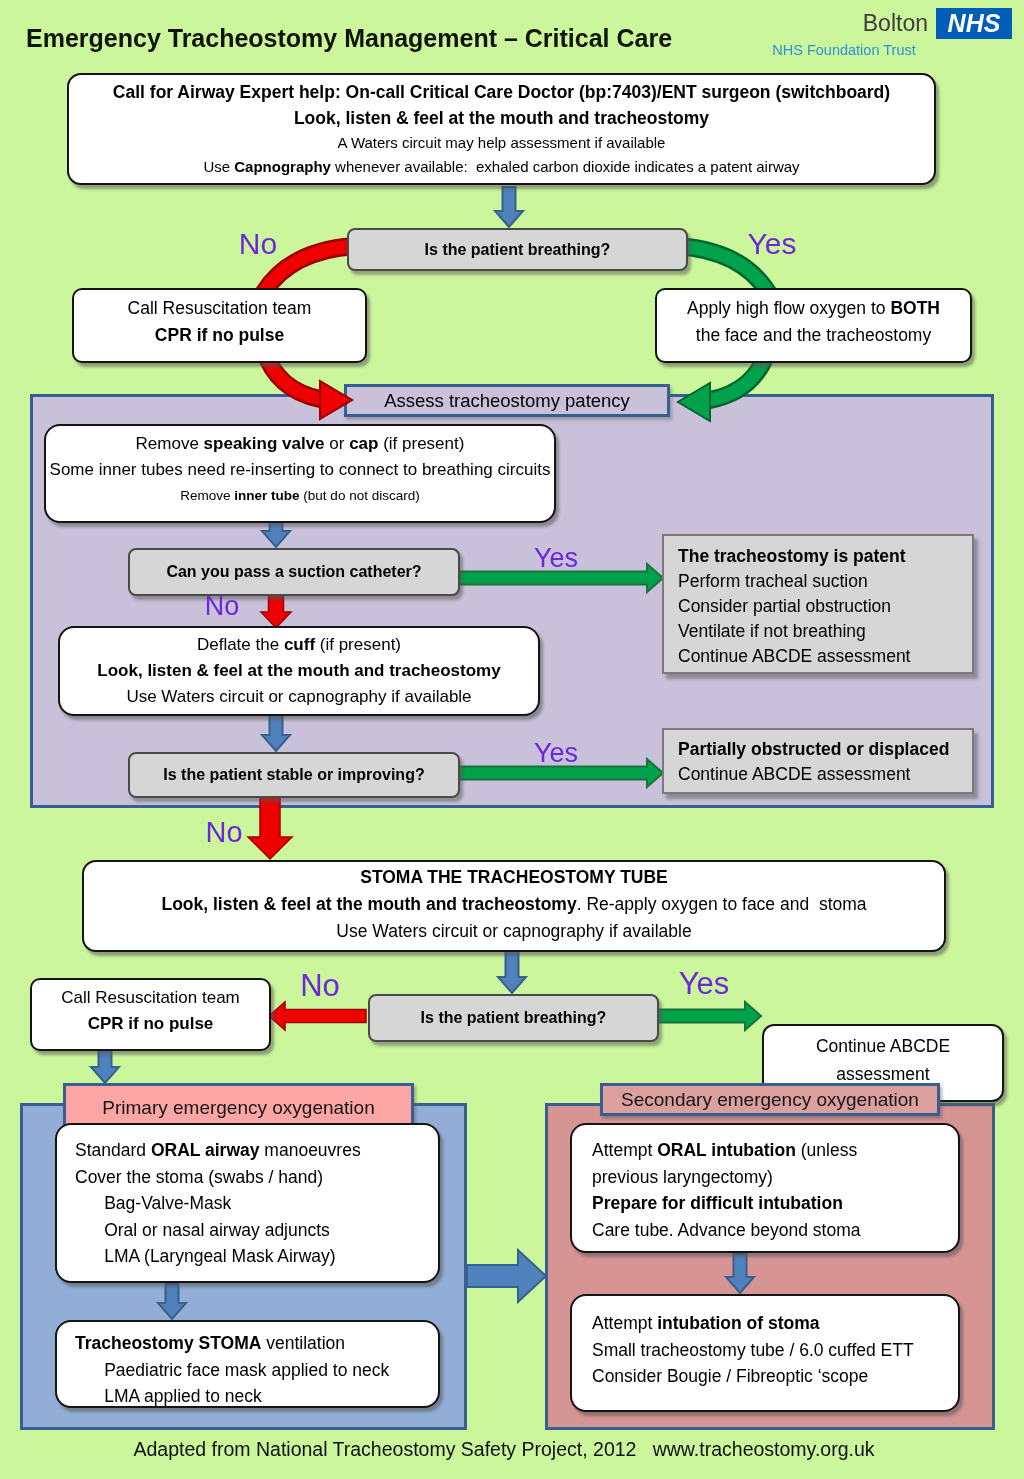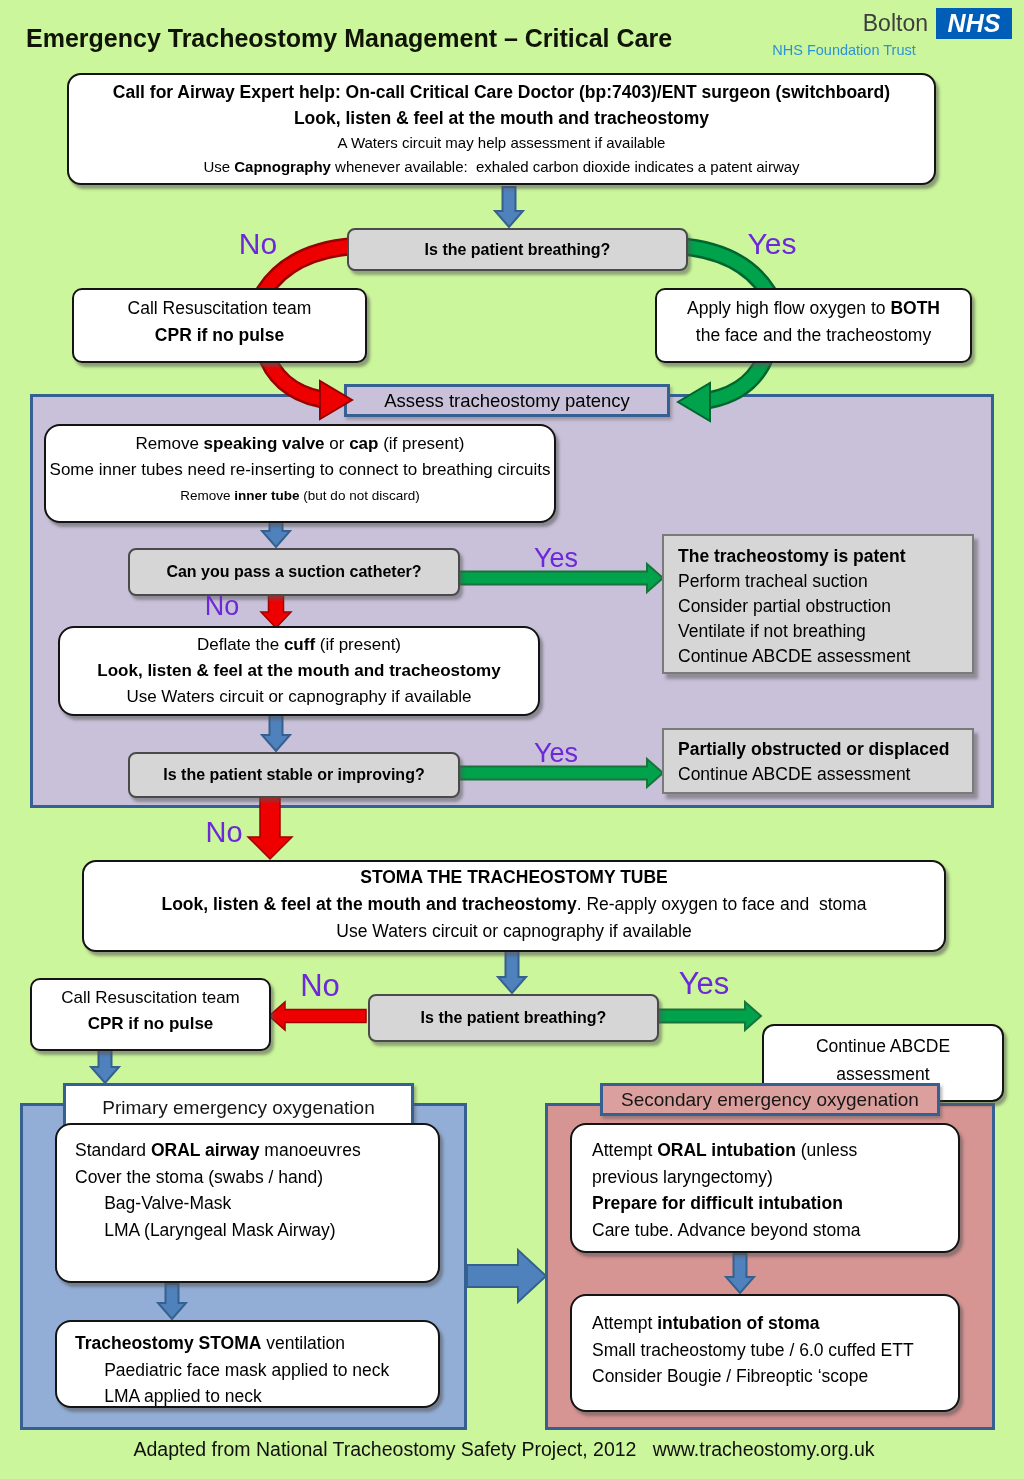--- a/index.html
+++ b/index.html
@@ -47,21 +47,21 @@
   #box-stable-q{left:128px;top:752px;width:328px;height:42px;}
   #box-partial{left:662px;top:728px;width:312px;height:66px;padding:7px 0 0 14px;box-sizing:border-box;}
   #box-remove-tube{left:82px;top:860px;width:860px;height:86px;border-radius:14px;padding-top:2px;}
   #box-remove-tube .line{line-height:27px;}
   #box-resus-2{left:30px;top:978px;width:237px;height:64px;border-radius:10px;padding-top:5px;}
   #box-resus-2 .line{font-size:17px;line-height:26px;}
   #box-breathing-2{left:368px;top:994px;width:287px;height:44px;}
   #box-abcde{left:762px;top:988px;width:238px;height:68px;border-radius:12px;padding-top:6px;margin-top:36px;}
   #box-abcde .line{line-height:28px;}
   #panel-primary{left:20px;top:1103px;width:447px;height:327px;background:#92aed6;}
-  #title-primary{left:63px;top:1083px;width:351px;height:50px;background:#ffffff;}
+  #title-primary{left:63px;top:1083px;width:351px;height:50px;background:#fca5a5;}
   #box-primary-1{left:55px;top:1123px;width:385px;height:160px;padding:12px 0 0 18px;box-sizing:border-box;text-align:left;}
   #box-primary-1 .line{line-height:26.5px;}
   #box-primary-2{left:55px;top:1320px;width:385px;height:88px;padding:8px 0 0 18px;box-sizing:border-box;text-align:left;}
   #box-primary-2 .line{line-height:26.5px;}
   #panel-secondary{left:545px;top:1103px;width:450px;height:327px;background:#d69492;}
   #title-secondary{left:600px;top:1083px;width:340px;height:33px;background:#dba09e;}
   #box-secondary-1{left:570px;top:1123px;width:390px;height:130px;padding:12px 0 0 20px;box-sizing:border-box;text-align:left;}
   #box-secondary-1 .line{line-height:26.5px;}
   #box-secondary-2{left:570px;top:1294px;width:390px;height:118px;padding:14px 0 0 20px;box-sizing:border-box;text-align:left;}
   #box-secondary-2 .line{line-height:26.5px;}
@@ -209,20 +209,21 @@
       <div class="line"><span>assessment</span></div>
     </div>
 
   <div class="ptitle" id="title-primary">
       <span>Primary emergency oxygenation</span>
     </div>
   <div class="wbox" id="box-primary-1">
       <div class="line"><span>Standard </span><b>ORAL airway</b><span> manoeuvres</span></div>
       <div class="line"><span>Cover the stoma (swabs / hand)</span></div>
       <div class="line"><span>&nbsp;&nbsp;&nbsp;&nbsp;&nbsp;&nbsp;Bag-Valve-Mask</span></div>
+      <div class="line"><span>&nbsp;&nbsp;&nbsp;&nbsp;&nbsp;&nbsp;Oral or nasal airway adjuncts</span></div>
       <div class="line"><span>&nbsp;&nbsp;&nbsp;&nbsp;&nbsp;&nbsp;LMA (Laryngeal Mask Airway)</span></div>
     </div>
   <div class="wbox" id="box-primary-2">
       <div class="line"><span></span><b>Tracheostomy STOMA</b><span> ventilation</span></div>
       <div class="line"><span>&nbsp;&nbsp;&nbsp;&nbsp;&nbsp;&nbsp;Paediatric face mask applied to neck</span></div>
       <div class="line"><span>&nbsp;&nbsp;&nbsp;&nbsp;&nbsp;&nbsp;LMA applied to neck</span></div>
     </div>
 
   <div class="ptitle" id="title-secondary">
       <span>Secondary emergency oxygenation</span>

